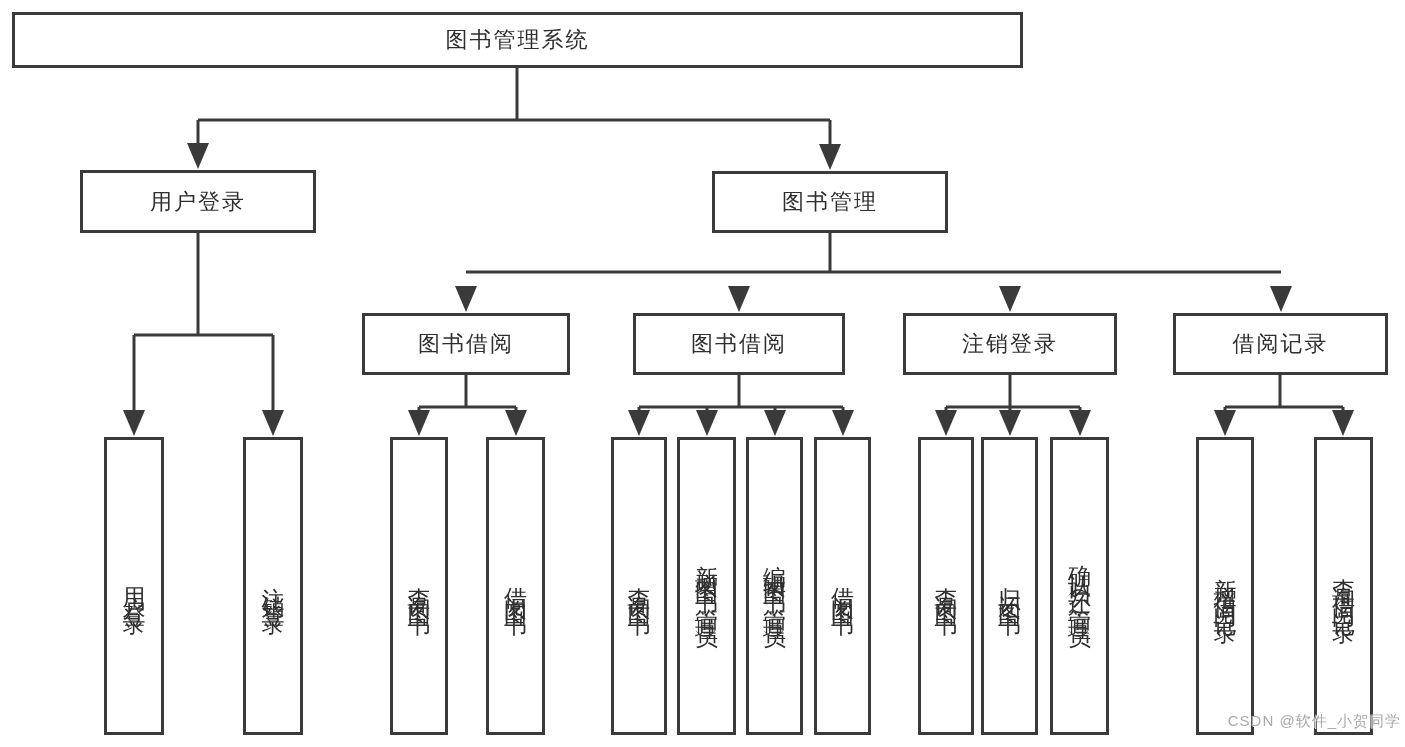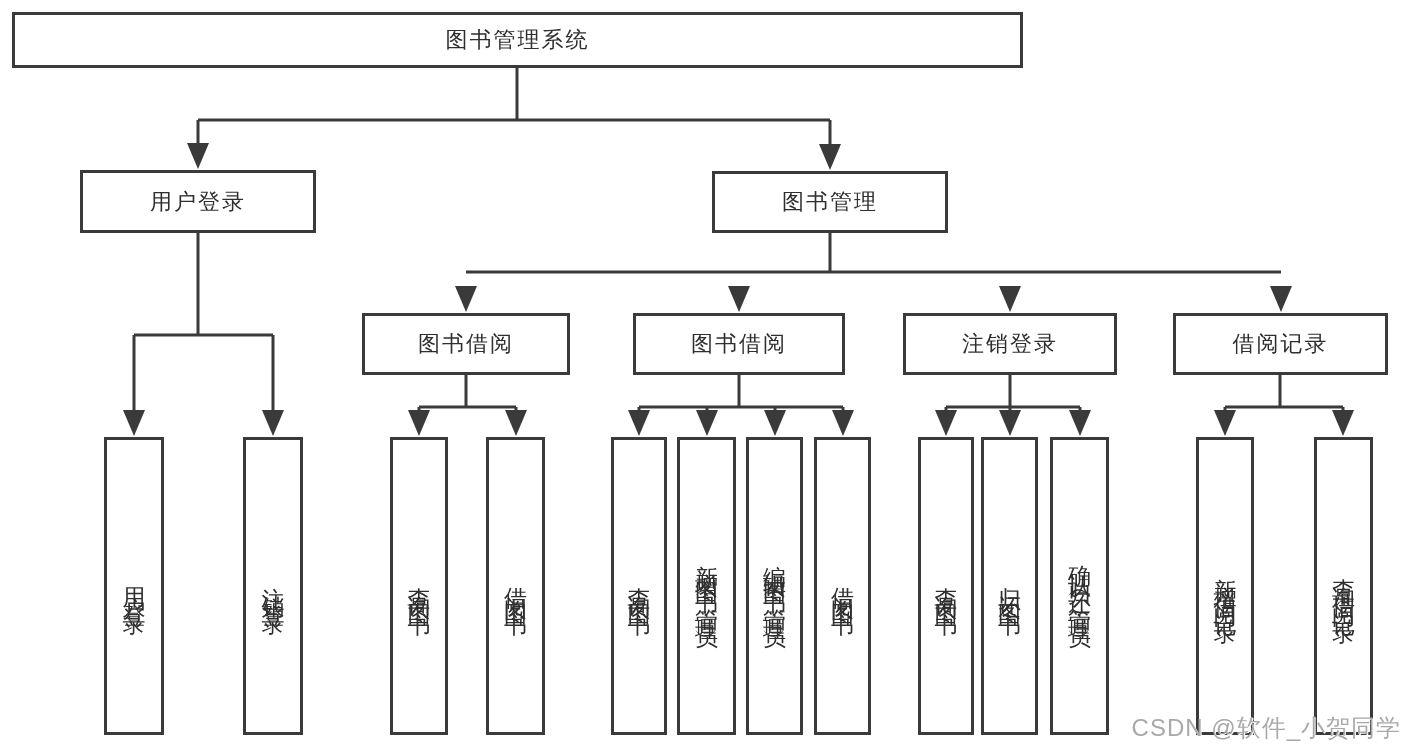--- a/index.html
+++ b/index.html
@@ -23,21 +23,21 @@
   .v{
     writing-mode:vertical-rl;
     text-orientation:mixed;
     font-size:23px;
     letter-spacing:0.38em;
     line-height:1;
   }
   .watermark{
     position:absolute;
     right:4px;top:712px;
-    font-size:24px;
+    font-size:15px;
     color:#a9a9a9;
     text-shadow:1px 1px 0 #ffffff;
     letter-spacing:1px;
     white-space:nowrap;
   }
 </style>
 </head>
 <body>
 
 <div class="stage">

